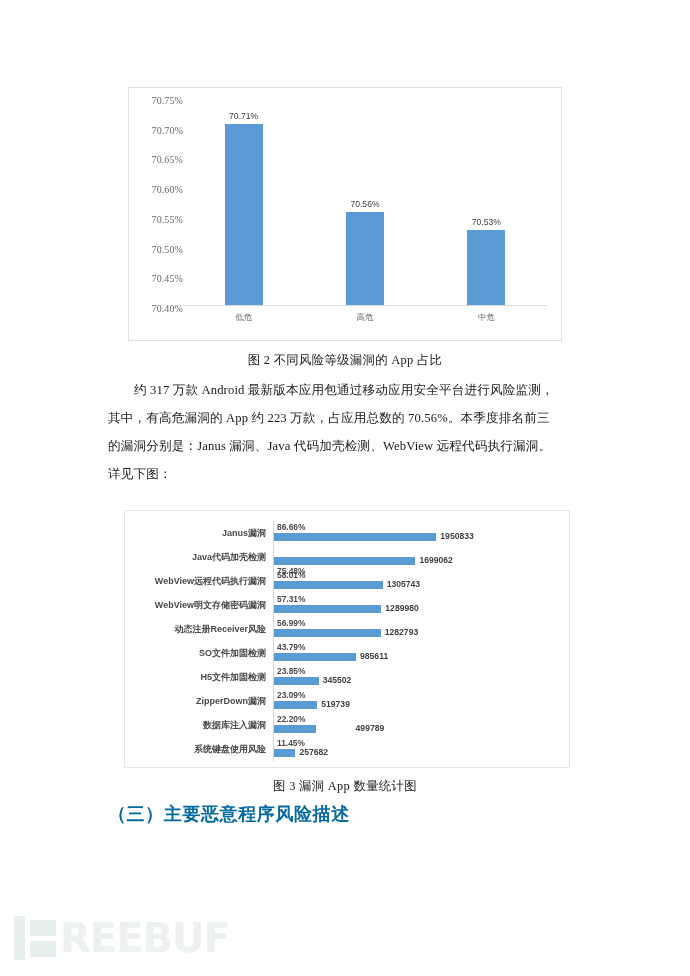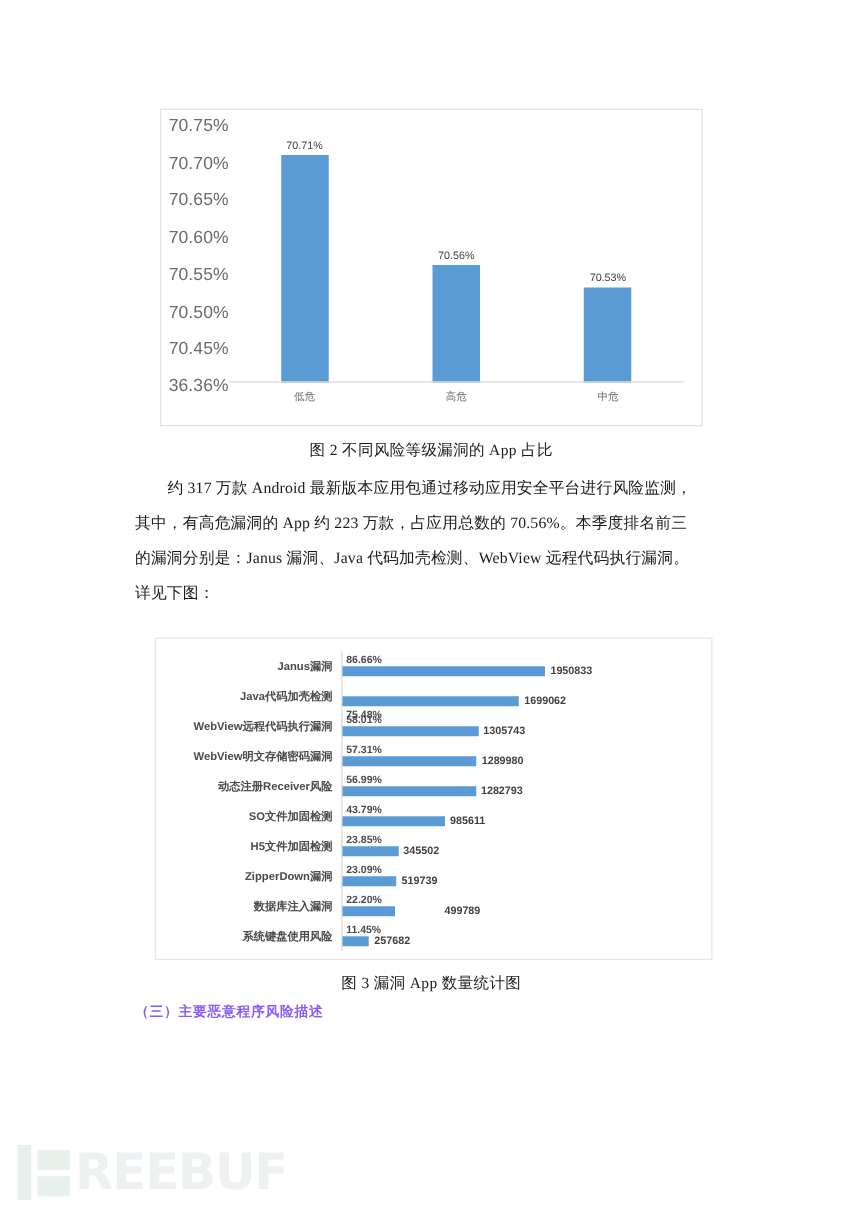--- a/index.html
+++ b/index.html
@@ -36,22 +36,22 @@
   .c1-ylabels {
     position: absolute;
     left: 6px;
     top: 12px;
     width: 48px;
     height: 208px;
   }
   .c1-ylabel {
     position: absolute;
     right: 0;
-    font-family: Liberation Sans, sans-serif;
-    font-size: 14px;
+    font-family: Liberation Serif, serif;
+    font-size: 10px;
     color: #6a6a6a;
     letter-spacing: .1px;
     white-space: nowrap;
     transform: translateY(-50%);
   }
   .c1-baseline {
     position: absolute;
     left: 0; right: 0;
     bottom: 0;
     height: 1px;
@@ -128,23 +128,23 @@
   #p-l1 { top: 382px; text-indent: 26px; }
   #p-l2 { top: 410px; }
   #p-l3 { top: 438px; }
   #p-l4 { top: 466px; }
 
   #heading3 {
     position: absolute;
     left: 108px;
     top: 802px;
     font-family: "Liberation Serif", "DejaVu Serif", serif;
-    font-size: 11px;
+    font-size: 18px;
     font-weight: bold;
-    color: #8b5cf6;
+    color: #0369a1;
     letter-spacing: .6px;
   }
 
   
   #chart2 {
     position: absolute;
     left: 124px;
     top: 510px;
     width: 446px;
     height: 258px;
@@ -253,21 +253,21 @@
 
 <div id="chart1">
   <div class="c1-ylabels">
       <div class="c1-ylabel" style="top: 0%;">70.75%</div>
       <div class="c1-ylabel" style="top: 14.2857%;">70.70%</div>
       <div class="c1-ylabel" style="top: 28.5714%;">70.65%</div>
       <div class="c1-ylabel" style="top: 42.8571%;">70.60%</div>
       <div class="c1-ylabel" style="top: 57.1429%;">70.55%</div>
       <div class="c1-ylabel" style="top: 71.4286%;">70.50%</div>
       <div class="c1-ylabel" style="top: 85.7143%;">70.45%</div>
-      <div class="c1-ylabel" style="top: 100%;">36.36%</div>
+      <div class="c1-ylabel" style="top: 100%;">70.40%</div>
     </div>
   <div id="chart1-plot">
     <div class="c1-bars">
         <div class="c1-col">
           <div class="c1-val" style="bottom: calc(88.5714% + 3px);">70.71%</div>
           <div class="c1-bar" style="height: 88.5714%; background: rgb(91, 155, 213);"></div>
         </div>
         <div class="c1-col">
           <div class="c1-val" style="bottom: calc(45.7143% + 3px);">70.56%</div>
           <div class="c1-bar" style="height: 45.7143%; background: rgb(91, 155, 213);"></div>

